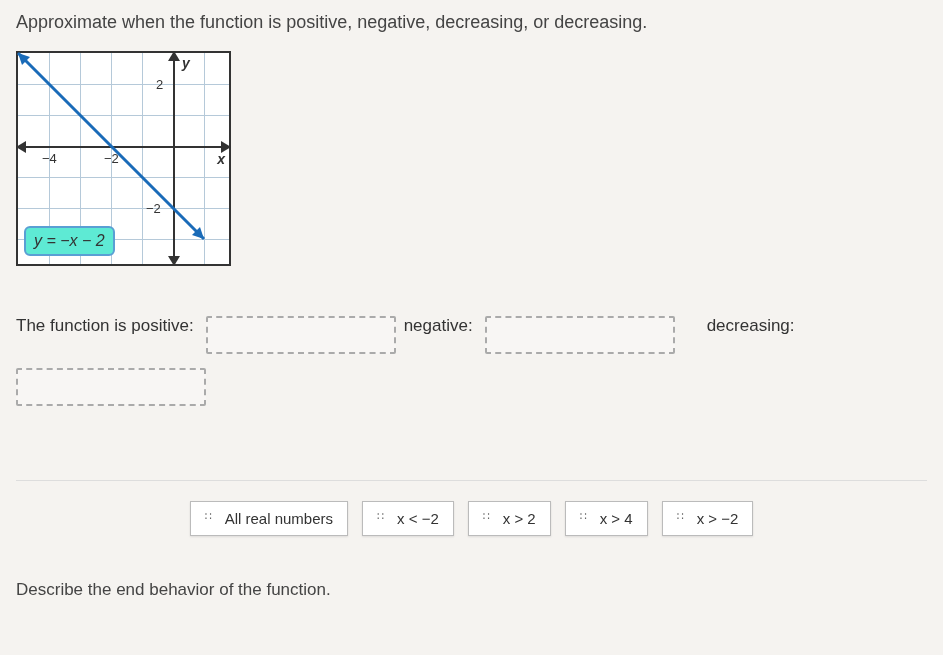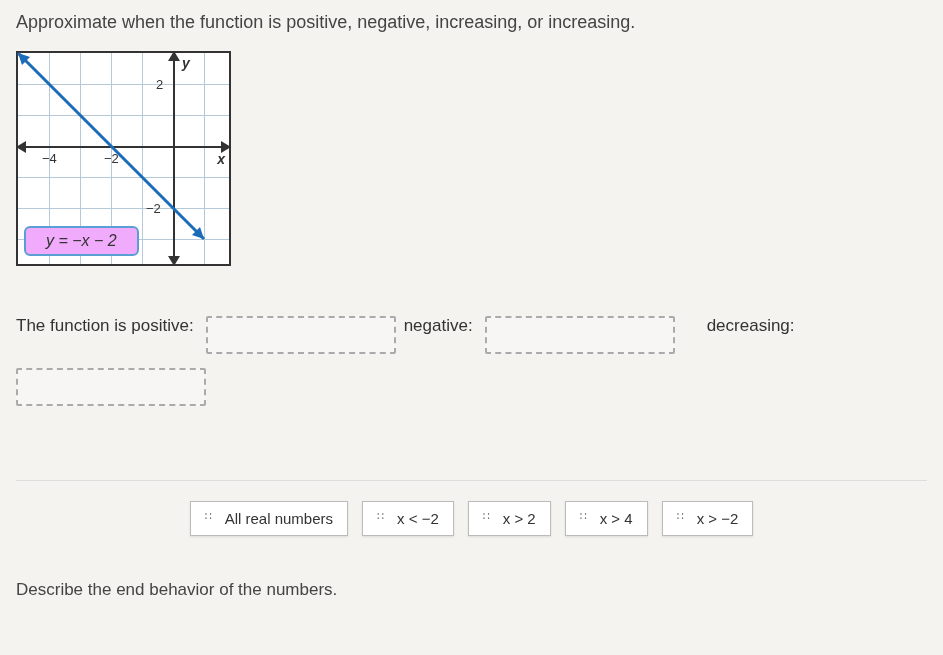--- a/index.html
+++ b/index.html
@@ -56,24 +56,24 @@
     .arrow {
       position: absolute;
       width: 0;
       height: 0;
       border-style: solid;
     }
     .equation-callout {
       position: absolute;
       bottom: 8px;
       left: 6px;
-      background: #f0abfc;
+      background: #5eead4;
       border: 2px solid #5a9fd4;
       border-radius: 6px;
-      padding: 4px 20px;
+      padding: 4px 8px;
       font-size: 16px;
       font-style: italic;
       color: #333;
     }
     .answer-area {
       margin-top: 20px;
       padding: 10px 0 30px 0;
     }
     .answer-row {
       display: flex;
@@ -126,21 +126,21 @@
     }
     .bottom-question {
       font-size: 17px;
       color: #444;
       margin-top: 24px;
     }
   </style>
 </head>
 <body>
 
-<div class="question-text">Approximate when the function is positive, negative, increasing, or increasing.</div>
+<div class="question-text">Approximate when the function is positive, negative, decreasing, or decreasing.</div>
 
 <div class="graph-container">
 
   <div class="grid-line-v" style="left:31px"></div>
   <div class="grid-line-v" style="left:62px"></div>
   <div class="grid-line-v" style="left:93px"></div>
   <div class="grid-line-v" style="left:124px"></div>
   <div class="grid-line-v" style="left:186px"></div>
   <div class="grid-line-h" style="top:31px"></div>
   <div class="grid-line-h" style="top:62px"></div>
@@ -202,13 +202,13 @@
   <div class="choice-chip">
     <span class="drag-handle">∷</span>
     <span>x &gt; 4</span>
   </div>
   <div class="choice-chip">
     <span class="drag-handle">∷</span>
     <span>x &gt; −2</span>
   </div>
 </div>
 
-<div class="bottom-question">Describe the end behavior of the numbers.</div>
+<div class="bottom-question">Describe the end behavior of the function.</div>
 
 </body></html>

